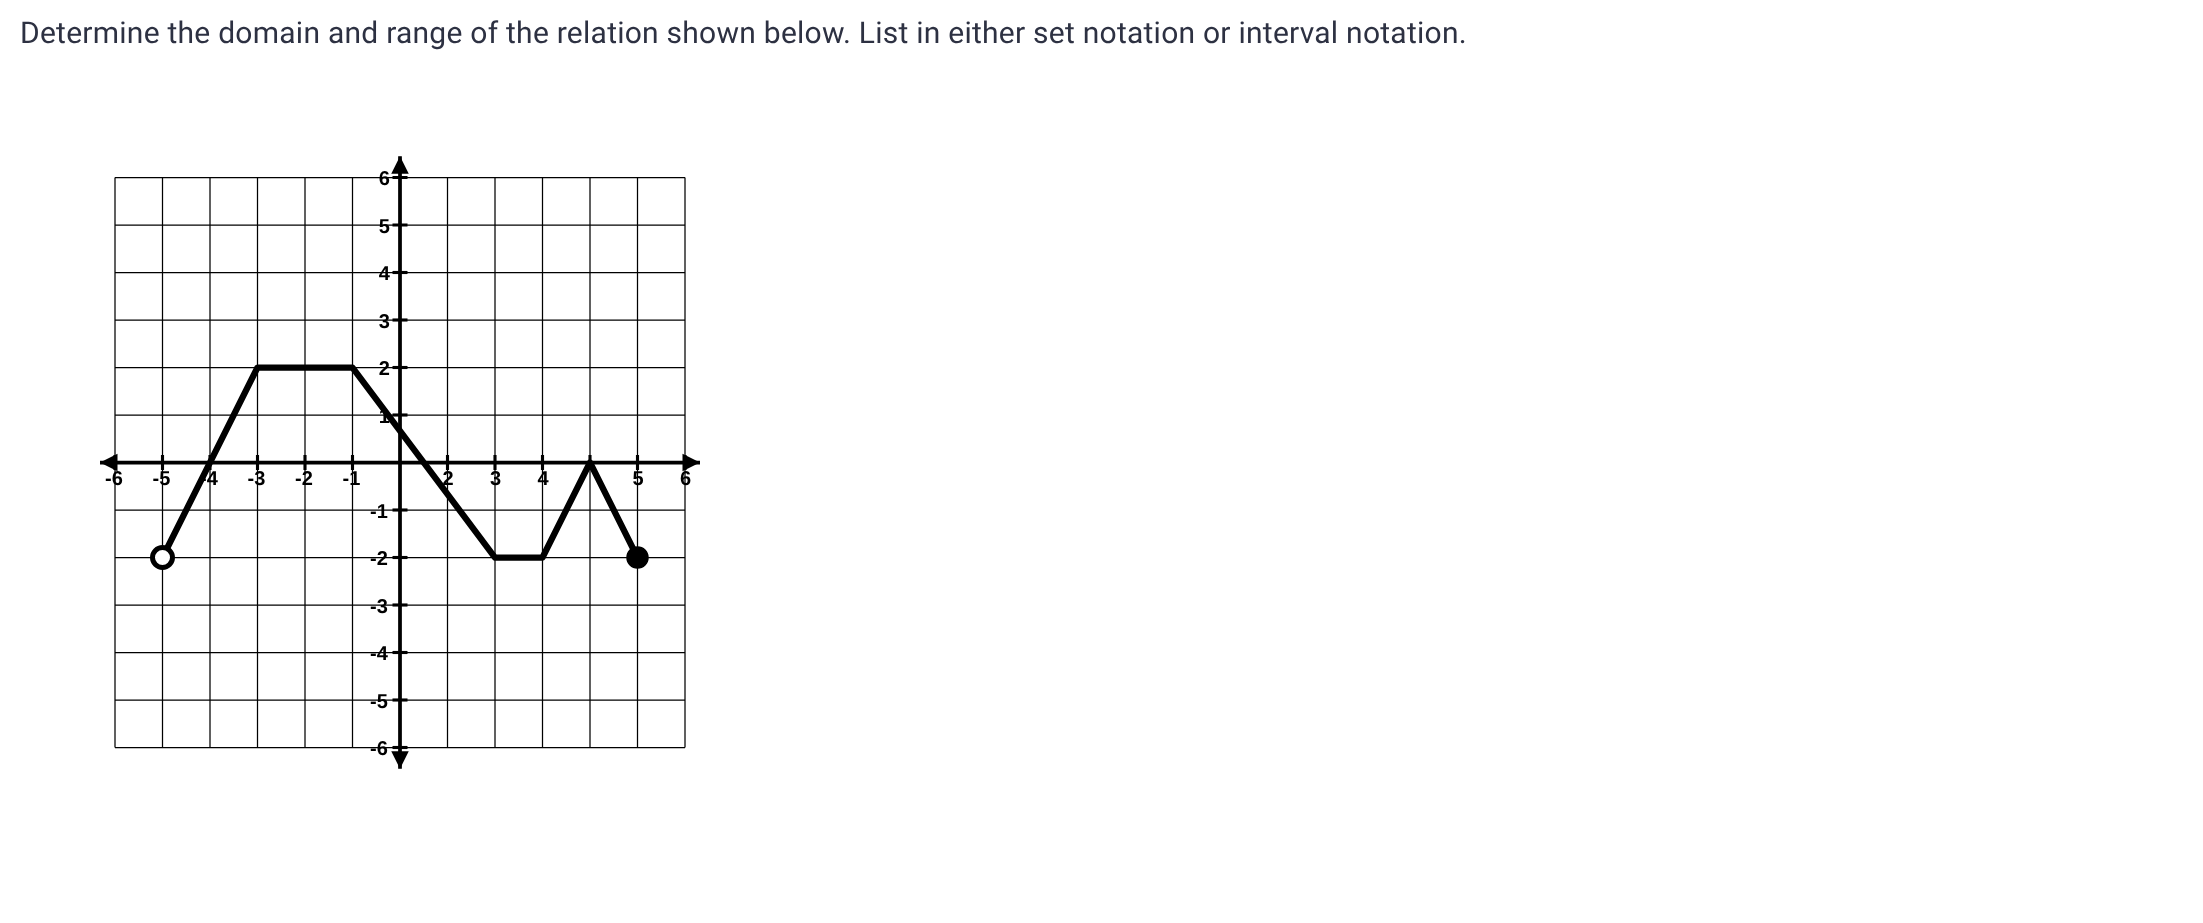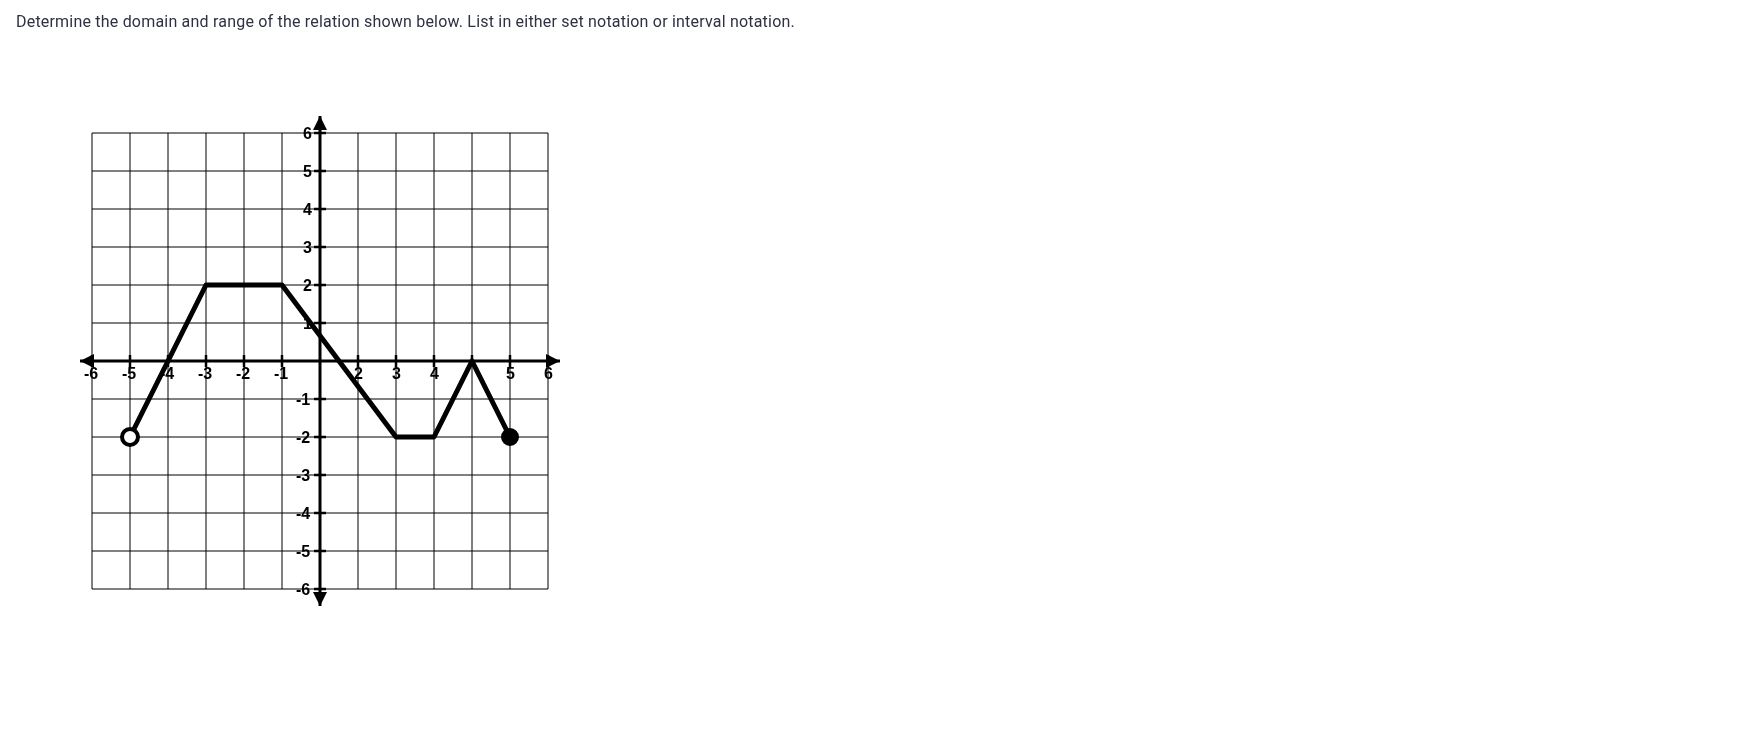--- a/index.html
+++ b/index.html
@@ -6,21 +6,21 @@
       margin: 0;
       padding: 0;
       font-family: -apple-system, BlinkMacSystemFont, "Segoe UI", Roboto, "Helvetica Neue", Arial, sans-serif;
       color: #333744;
       background: #fff;
       width: 1762px;
       height: 738px;
       overflow: hidden;
     }
     .question-text {
-      font-size: 16px;
+      font-size: 24px;
       color: #2d3142;
       margin: 12px 0 0 16px;
       font-weight: 400;
       letter-spacing: 0.2px;
     }
     .graph-wrap {
       margin-top: 70px;
       margin-left: 70px;
     }
     svg {

